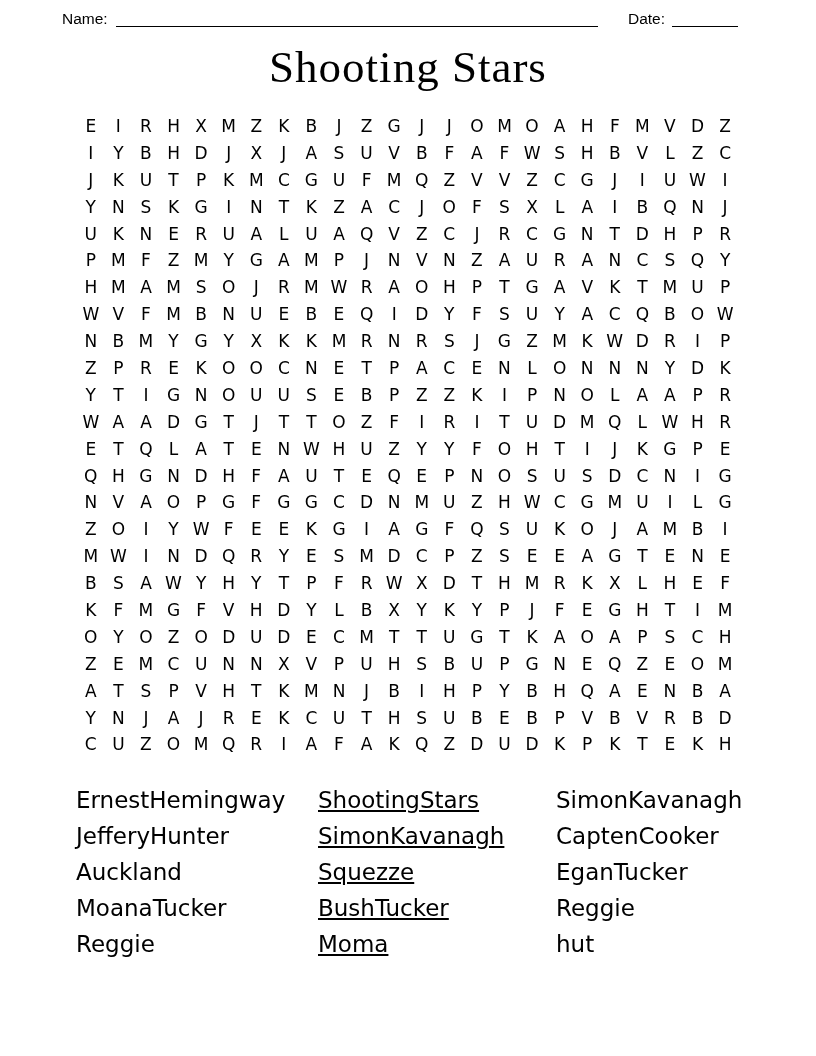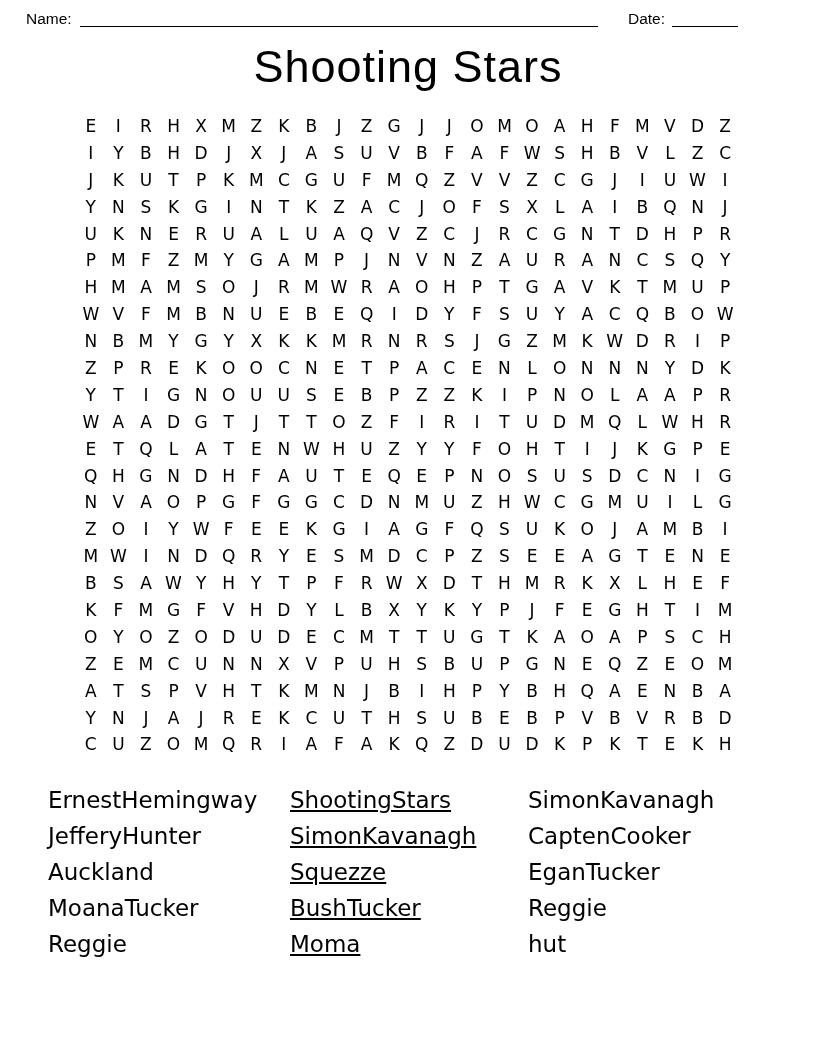--- a/index.html
+++ b/index.html
@@ -11,21 +11,21 @@
     width: 816px;
     height: 1056px;
     position: relative;
     font-family: "Liberation Sans", sans-serif;
     color: #000000;
     overflow: hidden;
   }
   .header-row {
     display: flex;
     align-items: flex-end;
-    padding: 5px 78px 0 26px;
+    padding: 5px 78px 0 62px;
     height: 22px;
   }
   .hdr-label {
     font-size: 15.5px;
     line-height: 17px;
     white-space: nowrap;
   }
   .blank-line {
     border-bottom: 1.5px solid #000;
     height: 15px;
@@ -35,21 +35,21 @@
     margin-left: 8px;
   }
   .date-label {
     margin-left: 30px;
   }
   .date-line {
     width: 66px;
     margin-left: 7px;
   }
   .title {
-    font-family: Liberation Sans, sans-serif;
+    font-family: Liberation Serif, serif;
     font-weight: 400;
     font-size: 45px;
     line-height: 52px;
     text-align: center;
     margin: 14px 0 0 0;
     letter-spacing: 1px;
   }
   .letter-grid {
     width: 662px;
     margin: 20px auto 0 auto;
@@ -61,21 +61,21 @@
     height: 26.9px;
   }
   .grid-letter {
     width: 27.58px;
     text-align: center;
     line-height: 26.9px;
     flex: 0 0 auto;
   }
   .word-list {
     display: flex;
-    padding-left: 48px;
+    padding-left: 76px;
     margin-top: 24px;
     font-family: "DejaVu Sans", sans-serif;
     font-size: 23px;
   }
   .word-col {
     width: 242px;
     flex: 0 0 auto;
   }
   .word-col:nth-child(2) {
     width: 238px;

